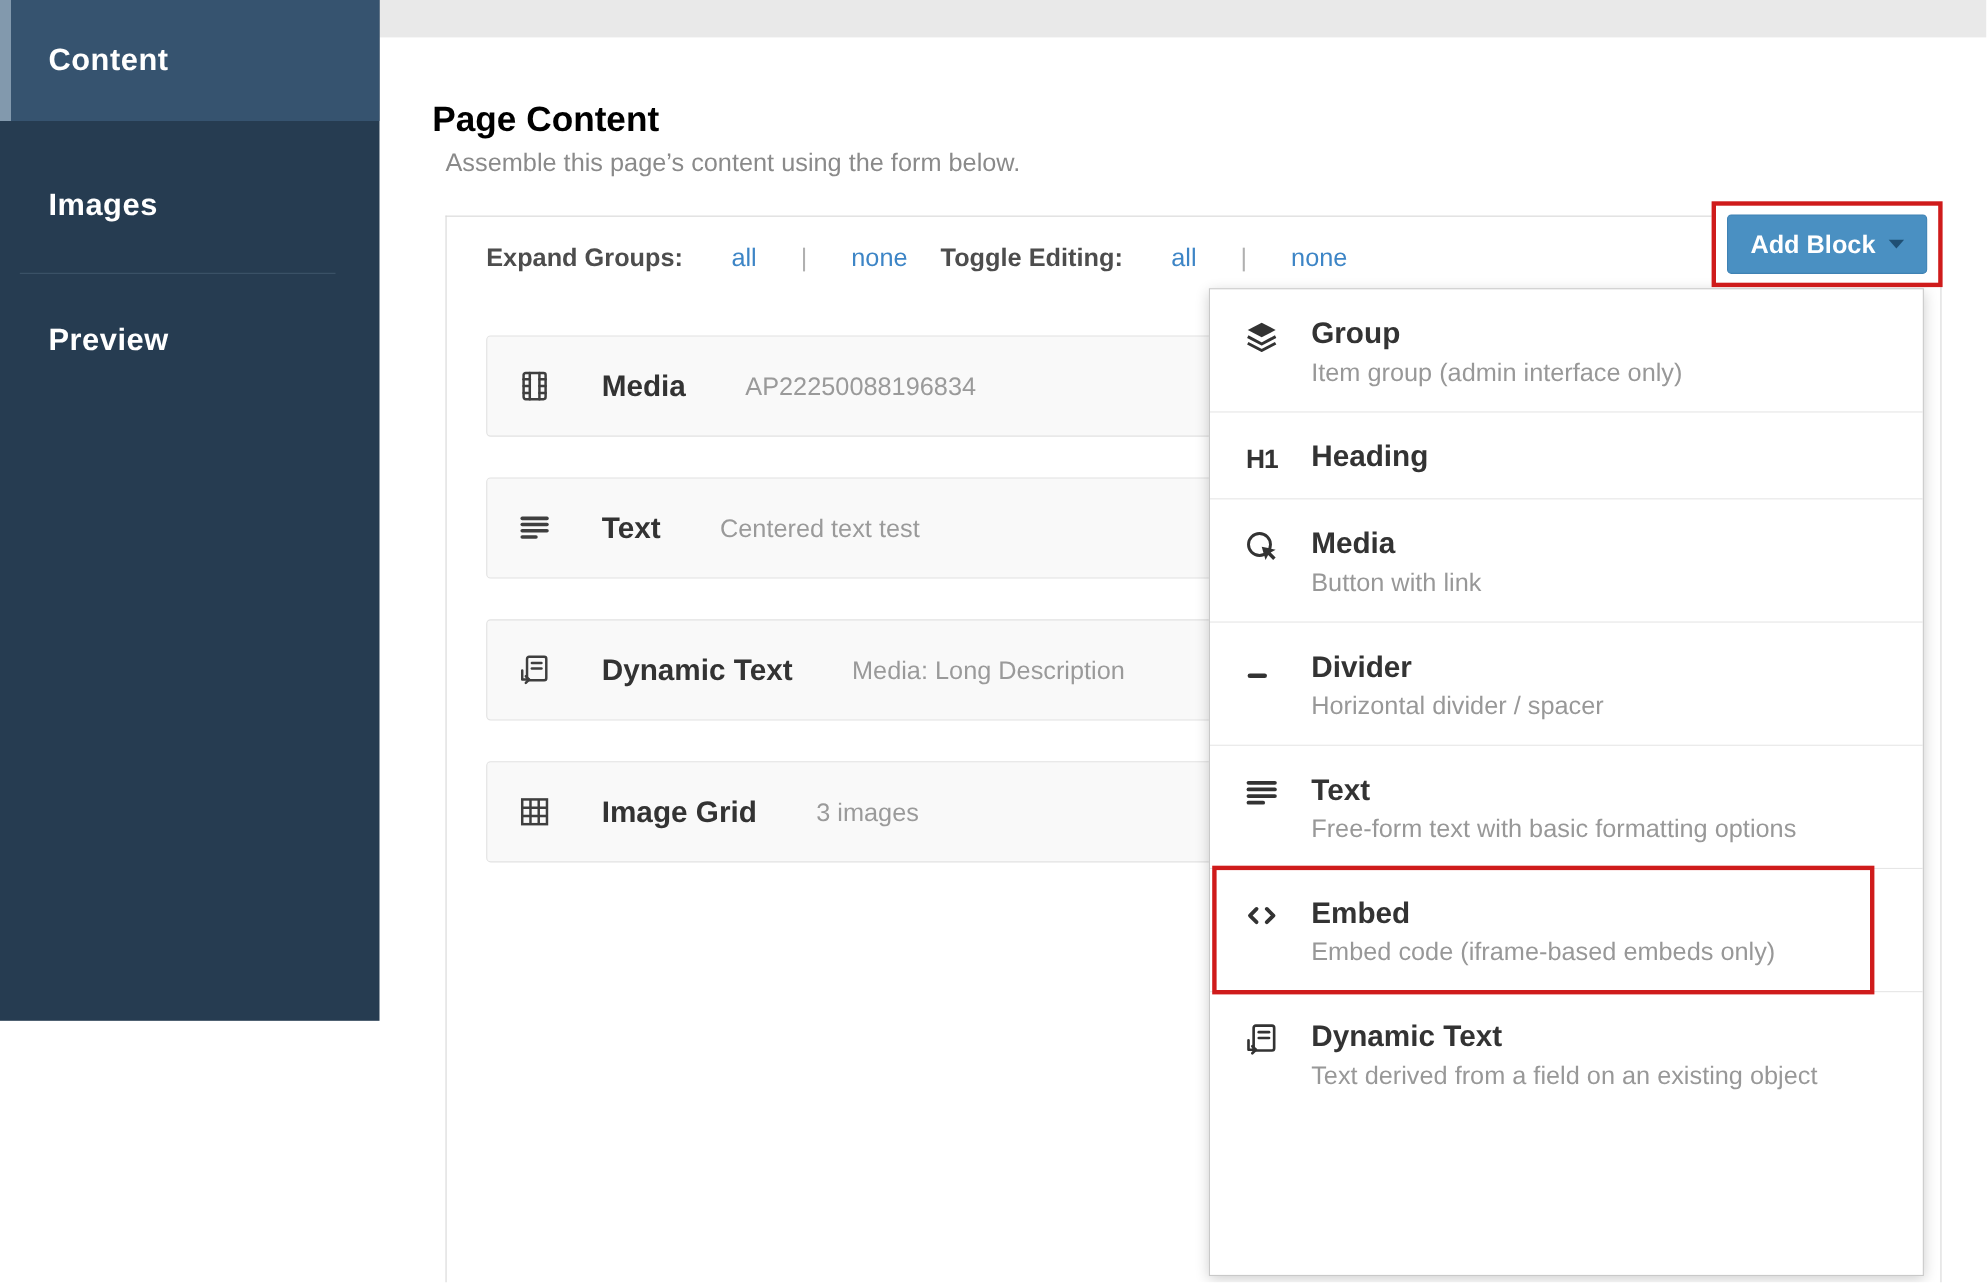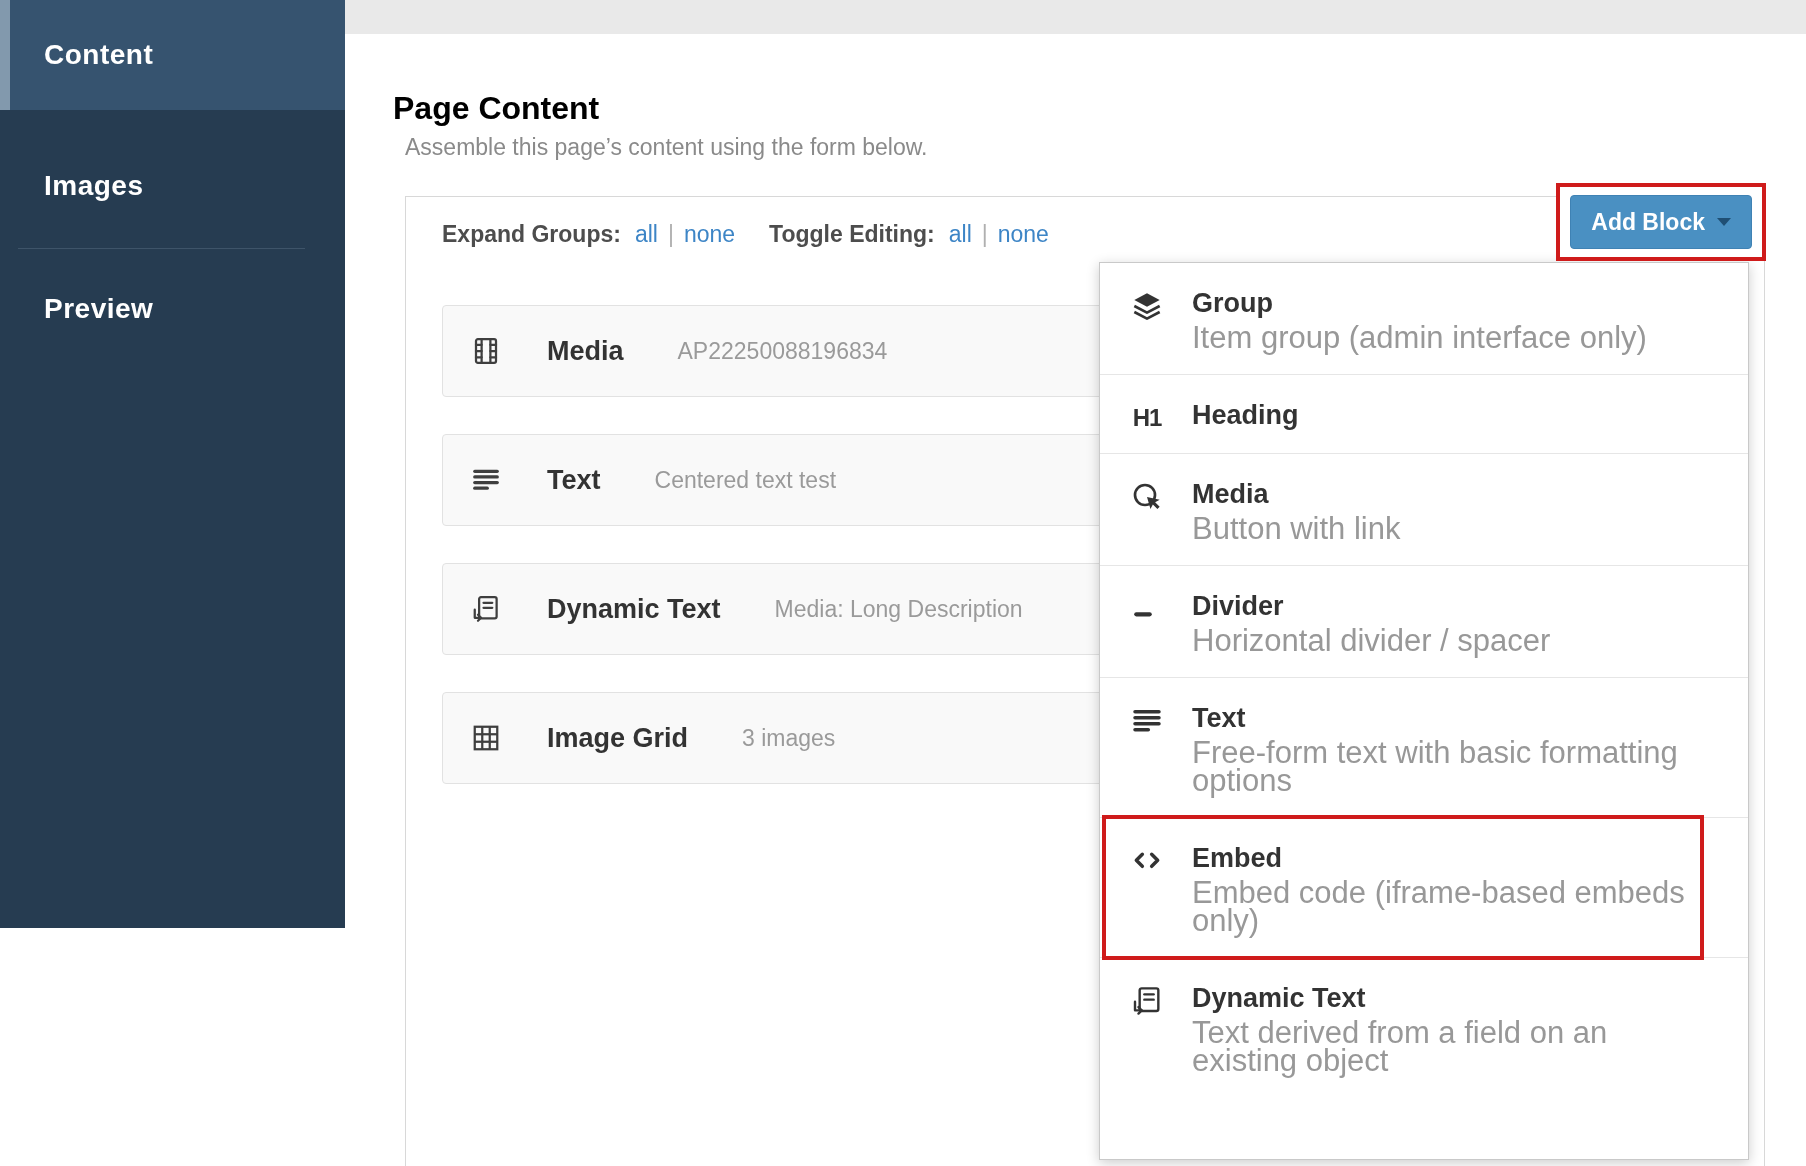--- a/index.html
+++ b/index.html
@@ -19,23 +19,23 @@
   
   .main { position:absolute; left:345px; top:0; right:0; bottom:0; background:#fff; }
   .top-strip { position:absolute; left:0; top:0; right:0; height:34px; background:#e9e9e9; }
   .page-title { position:absolute; left:48px; top:90px; font-size:32px; font-weight:bold; color:#000000; }
   .page-subtitle { position:absolute; left:60px; top:134px; font-size:23px; color:#8a8a8a; }
 
   .panel { position:absolute; left:60px; right:41px; top:196px; bottom:-2px;
            background:#fff; border:1px solid #d8d8d8; border-bottom:none; }
 
   .toolbar { position:relative; display:flex; align-items:flex-start; padding:24px 36px 0 36px;
-             font-size:23px; }
+             font-size:23px;gap:30px; }
   .tb-label { font-weight:bold; color:#4d4d4d; margin-right:14px; }
-  .tb-label.second { margin-left:34px; }
+  .tb-label.second { }
   .tb-link { color:#3d85c6; text-decoration:none; cursor:pointer; }
   .tb-sep { color:#b0b0b0; margin:0 10px; }
 
   .addblock-frame { position:absolute; top:-14px; right:-2px; z-index:30;
                     border:4px solid #cf1b1b; padding:8px 10px; background:#fff; }
   .addblock-btn { display:flex; align-items:center; gap:12px; height:54px; padding:0 20px;
                   background:#4a90c2; border:1px solid #3f82b4; border-radius:4px;
                   color:#fff; font-size:23px; font-weight:bold; cursor:pointer;
                   font-family:"Liberation Sans", sans-serif; }
   .caret-down { width:0; height:0; border-left:7px solid transparent; border-right:7px solid transparent;
@@ -51,21 +51,21 @@
   
   .dropdown { position:absolute; left:1099px; top:262px; width:650px; height:898px; z-index:10;
               background:#fff; border:1px solid #c9c9c9; box-shadow:0 3px 12px rgba(0,0,0,.2); }
   .dd-item { position:relative; padding:24px 28px 22px 92px; cursor:pointer; }
   .dd-item + .dd-item { border-top:1px solid #e6e6e6; }
   .dd-icon { position:absolute; left:30px; top:26px; width:34px; height:34px; color:#333;
              display:flex; align-items:center; justify-content:center; }
   .dd-icon svg { width:32px; height:32px; }
   .h1-glyph { font-size:24px; font-weight:bold; color:#333; letter-spacing:-1px; }
   .dd-title { font-size:27px; font-weight:bold; color:#333; line-height:32px; }
-  .dd-desc { font-size:31px; color:#989898; line-height:28px; margin-top:5px; }
+  .dd-desc { font-size:23px; color:#989898; line-height:28px; margin-top:5px; }
   .embed-frame { position:absolute; top:-3px; bottom:-3px; left:2px; right:44px;
                  border:4px solid #cf1b1b; z-index:20; pointer-events:none; }
 </style>
 </head>
 <body>
 
 <div class="stage">
 
   <aside class="sidebar">
     <div class="side-item active">

